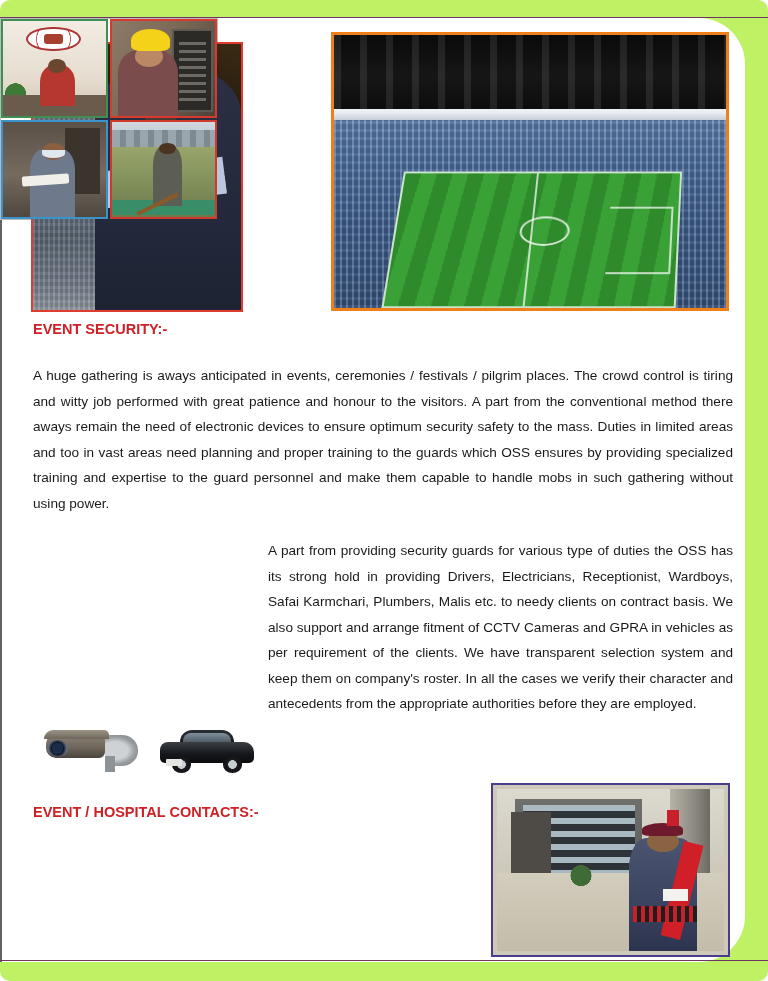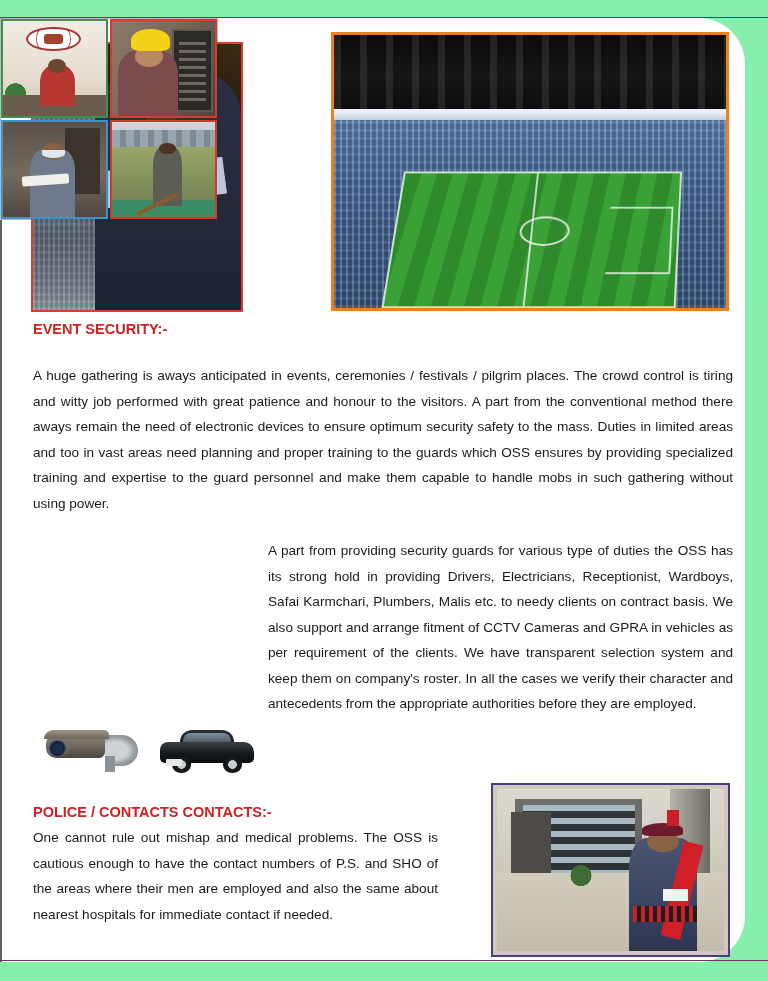--- a/index.html
+++ b/index.html
@@ -10,22 +10,23 @@
     width: 768px; height: 981px;
     font-family: "Liberation Sans", sans-serif;
     overflow: hidden;
     position: relative;
   }
 
   
   #page {
     position: absolute;
     inset: 0;
-    background: #86efac;
+    background: #bef264;
     overflow: hidden;
+    border-radius: 10px;
   }
   #page-inner {
     position: absolute;
     left: 0px;
     top: 18px;
     width: 745px;
     height: 944px;
     background: #ffffff;
     border-radius: 0 46px 46px 0;
     box-sizing: border-box;
@@ -391,22 +392,21 @@
       <div class="car-roof"></div>
       <div class="car-glass"></div>
       <div class="car-body"></div>
       <div class="car-w1"></div>
       <div class="car-w2"></div>
       <div class="car-plate"></div>
     </div>
 
     <div class="body-text" id="text-manpower">A part from providing security  guards for various type of duties the OSS has its   strong hold in providing Drivers, Electricians, Receptionist, Wardboys, Safai Karmchari, Plumbers, Malis etc. to needy clients on contract basis. We also support and arrange fitment of CCTV Cameras and GPRA in vehicles as per requirement of the clients. We have transparent selection system and keep them on company's roster.  In all the cases we verify their character and antecedents from the appropriate authorities before they are employed.</div>
 
-    <div class="heading" id="heading-police">POLICE / CONTACTS CONTACTS:-</div>
-    <div class="body-text" id="text-police">One cannot rule out mishap and medical problems. The OSS is cautious enough to have the contact numbers of P.S. and SHO of the areas where their men are employed and also the same about nearest hospitals for immediate contact if needed.</div>
+    <div class="heading" id="heading-police">EVENT / HOSPITAL CONTACTS:-</div>
 
     <div class="photo" id="photo-guard-front">
       <div class="gf-inner">
         <div class="gf-sky"></div>
         <div class="gf-bldg"></div>
         <div class="gf-bldg2"></div>
         <div class="gf-col"></div>
         <div class="gf-ground"></div>
         <div class="gf-shrub"></div>
         <div class="gf-guard"></div>

